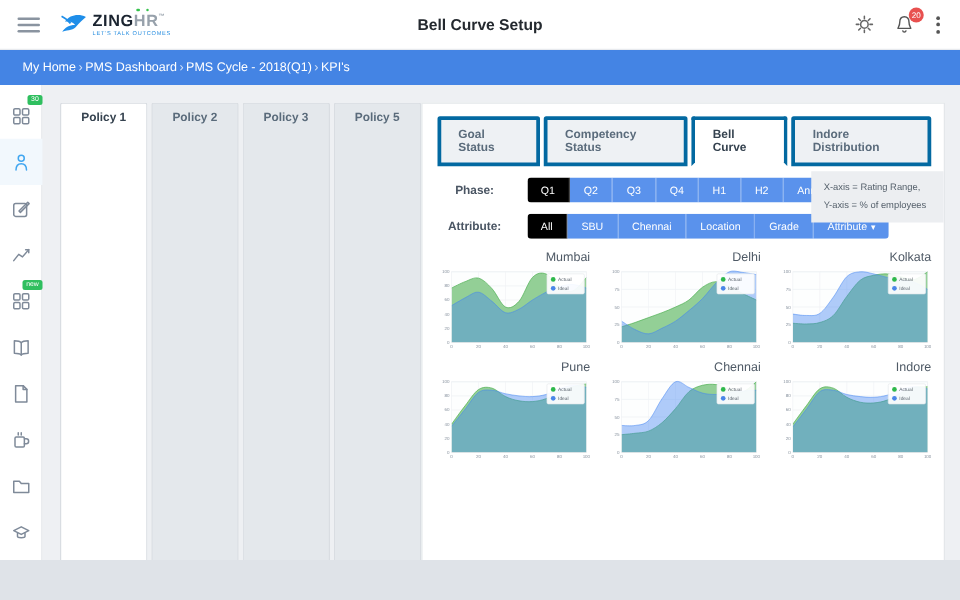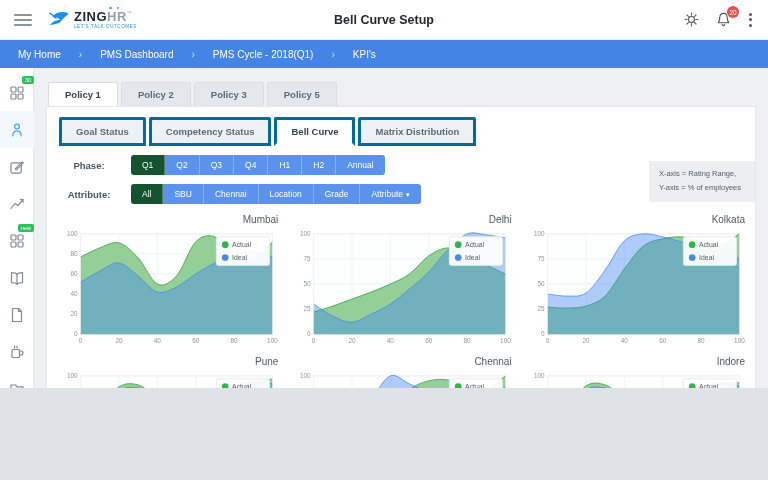--- a/index.html
+++ b/index.html
@@ -1,17 +1,17 @@
 <!DOCTYPE html>
 <html><head>
 <meta charset="utf-8">
 <style>
   * { margin:0; padding:0; box-sizing:border-box; }
   html,body { font-family:"Liberation Sans", sans-serif; background:#dfe3e8; }
-  .page { width:768px; height:388px; position:relative; overflow:hidden; background:#eef0f3; margin:0 auto; }
+  .page { width:768px; height:448px; position:relative; overflow:hidden; background:#eef0f3; margin:0 auto; }
 
   
   .header { height:40px; background:#fff; border-bottom:1px solid #e8eaee; display:flex; align-items:center; position:relative; padding:0 14px; }
   .hamburger { width:18px; display:flex; flex-direction:column; gap:3px; cursor:pointer; margin-right:14px; }
   .hamburger span { height:2px; background:#8a94a0; border-radius:1px; }
   .logo { display:flex; align-items:center; gap:2px; }
   .logo-text { display:flex; flex-direction:column; line-height:1; }
   .logo-line1 { font-size:13px; font-weight:bold; letter-spacing:.5px; color:#1b2430; display:flex; align-items:flex-start; }
   .logo-hr { color:#97a1ab; position:relative; }
   .logo-hr .dots { position:absolute; top:-3px; left:2px; display:flex; gap:5px; }
@@ -19,53 +19,53 @@
   .logo-tm { font-size:5px; color:#97a1ab; margin-top:1px; }
   .logo-tag { font-size:4.5px; color:#2a8fe0; letter-spacing:.6px; margin-top:2px; }
   .header-title { position:absolute; left:0; right:0; text-align:center; font-size:12.5px; font-weight:bold; color:#24292f; pointer-events:none; }
   .header-right { margin-left:auto; display:flex; align-items:center; gap:15px; z-index:2; }
   .hicon { position:relative; cursor:pointer; display:flex; }
   .badge-red { position:absolute; top:-5px; right:-7px; background:#e8504f; color:#fff; font-size:6.5px; min-width:12px; height:12px; border-radius:7px; display:flex; align-items:center; justify-content:center; padding:0 2px; }
   .kebab { display:flex; flex-direction:column; gap:2.5px; cursor:pointer; padding:2px; }
   .kebab i { width:3px; height:3px; border-radius:50%; background:#555; }
 
   
-  .breadcrumb { height:28px; background:#4484e4; display:flex; align-items:center; padding:0 18px; gap:18px; }
+  .breadcrumb { height:28px; background:#4484e4; display:flex; align-items:center; padding:0 18px; gap:2px; }
   .crumb { color:#fff; font-size:10px; cursor:pointer; }
   .crumb-sep { color:rgba(255,255,255,.75); font-size:10px; }
 
   
   .body { display:flex; height:412px; }
   .sidebar { width:34px; background:#fff; border-right:1px solid #e3e6ea; display:flex; flex-direction:column; align-items:center; padding-top:6px; gap:0; }
   .side-item { position:relative; width:34px; height:37px; display:flex; align-items:center; justify-content:center; cursor:pointer; }
   .side-item svg { stroke:#7f8a99; fill:none; stroke-width:1.2; stroke-linecap:round; stroke-linejoin:round; }
   .side-item.active { background:#f2f8fd; }
   .side-item.active svg { stroke:#41a6f0; }
   .side-badge { position:absolute; top:2px; right:0px; background:#2fbf5f; color:#fff; font-size:5.5px; padding:1px 2.5px; border-radius:2px; line-height:1.1; }
 
-  .main { flex:1; display:flex; flex-direction:column; padding:14px 12px 0 12px; overflow:hidden; }
+  .main { flex:1; display:flex; flex-direction:row; padding:14px 12px 0 12px; overflow:hidden; }
 
   
   .policy-tabs { display:flex; gap:3px; padding-left:2px; }
   .ptab { font-size:9.5px; font-weight:bold; color:#5a6b7b; background:#e4e8ec; border:1px solid #d9dde2; border-bottom:none; padding:6px 16px 6px; border-radius:2px 2px 0 0; cursor:pointer; }
   .ptab.active { background:#fff; color:#35424f; }
 
   
   .card { background:#fff; border:1px solid #e4e7ea; flex:1; margin-bottom:10px; position:relative; padding:10px 10px 0 10px; overflow:hidden; }
 
   .subtabs { display:flex; gap:3px; margin-left:2px; }
   .stab { font-size:9.5px; font-weight:bold; color:#5a6b7b; background:#eef1f4; border:3px solid #0369a1; padding:6px 14px; border-radius:2px 2px 0 0; cursor:pointer; }
   .stab.active { background:#fff; color:#35424f; border-bottom-color:#fff; }
 
   .filter-row { display:flex; align-items:center; margin-top:9px; }
   .filter-label { width:64px; text-align:center; margin-right:10px; font-size:9.5px; font-weight:bold; color:#4a5563; }
   .btn-group { display:inline-flex; border-radius:3px; overflow:hidden; }
   .gbtn { background:#5a92ec; color:#fff; font-size:8.5px; padding:5px 11px; border:none; border-right:1px solid rgba(255,255,255,.28); cursor:pointer; font-family:"Liberation Sans", sans-serif; }
   .gbtn:last-child { border-right:none; }
-  .gbtn.active { background:#14532d;text-align:center; }
+  .gbtn.active { background:#000000;text-align:center; }
   .caret { display:inline-block; margin-left:3px; font-size:7px; }
 
   .axis-note { position:absolute; top:54px; right:0; background:#eceef1; padding:6px 14px 6px 10px; font-size:7.5px; color:#55606b; line-height:1.9; z-index:3; }
 
   
   .charts-grid { margin-top:8px; display:grid; grid-template-columns:repeat(3,1fr); column-gap:12px; row-gap:4px; }
   .chart-panel { display:flex; flex-direction:column; }
   .chart-title { text-align:right; font-size:10px; color:#4f5a66; margin:2px 0 1px; }
   .chart-panel svg { width:100%; height:auto; display:block; }
 
@@ -211,21 +211,21 @@
           <div class="ptab">Policy 2</div>
           <div class="ptab">Policy 3</div>
           <div class="ptab">Policy 5</div>
         </div>
 
       <div class="card">
         <div class="subtabs" id="subtabs">
             <div class="stab">Goal Status</div>
             <div class="stab">Competency Status</div>
             <div class="stab active">Bell Curve</div>
-            <div class="stab">Matrix Distribution</div>
+            <div class="stab">Indore Distribution</div>
           </div>
 
         <div class="filter-row">
           <div class="filter-label">Phase:</div>
           <div class="btn-group" id="phase-group">
               <button class="gbtn active">Q1</button>
               <button class="gbtn">Q2</button>
               <button class="gbtn">Q3</button>
               <button class="gbtn">Q4</button>
               <button class="gbtn">H1</button>

